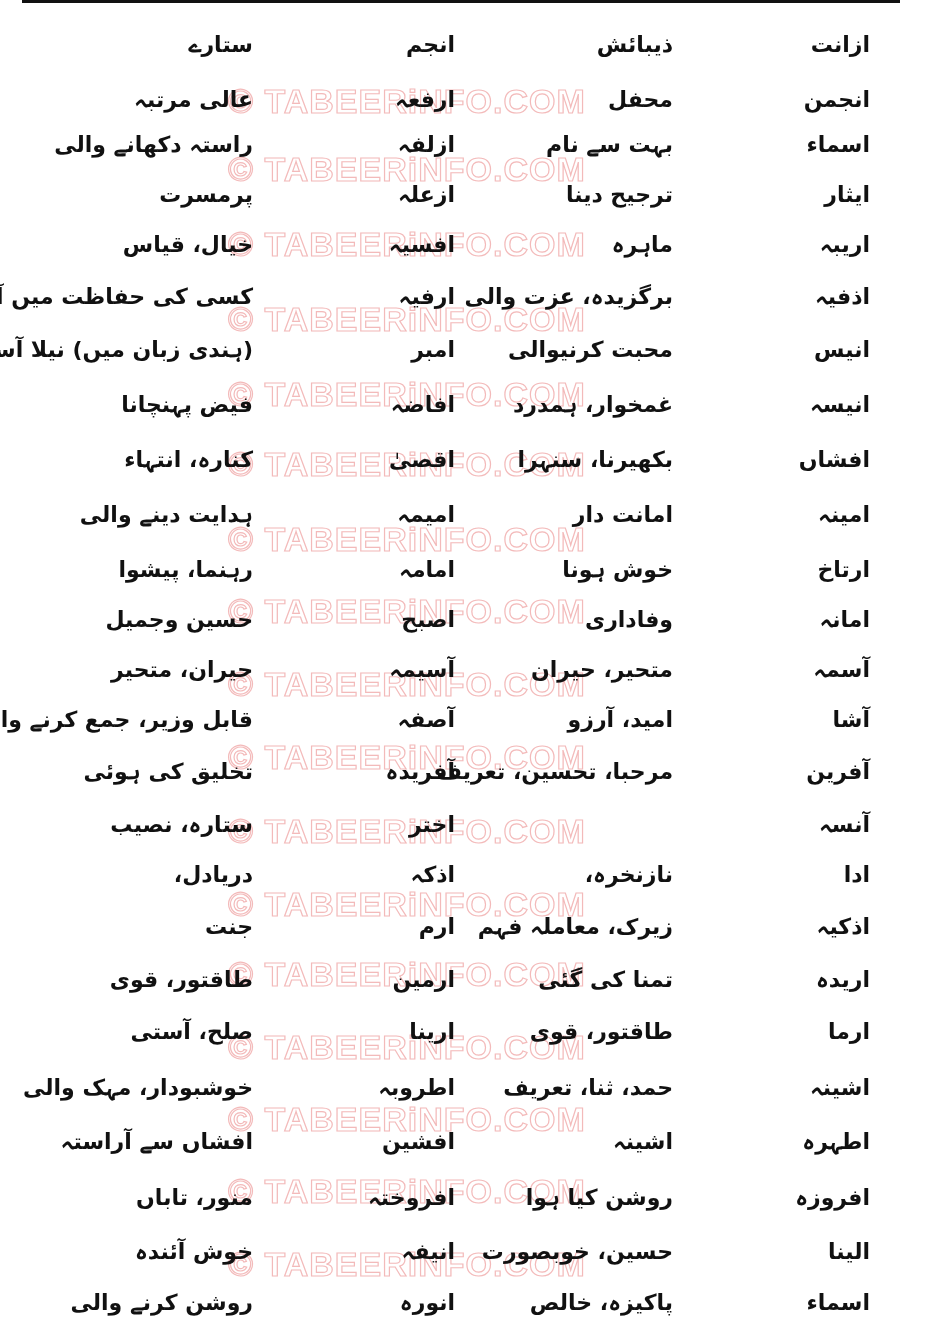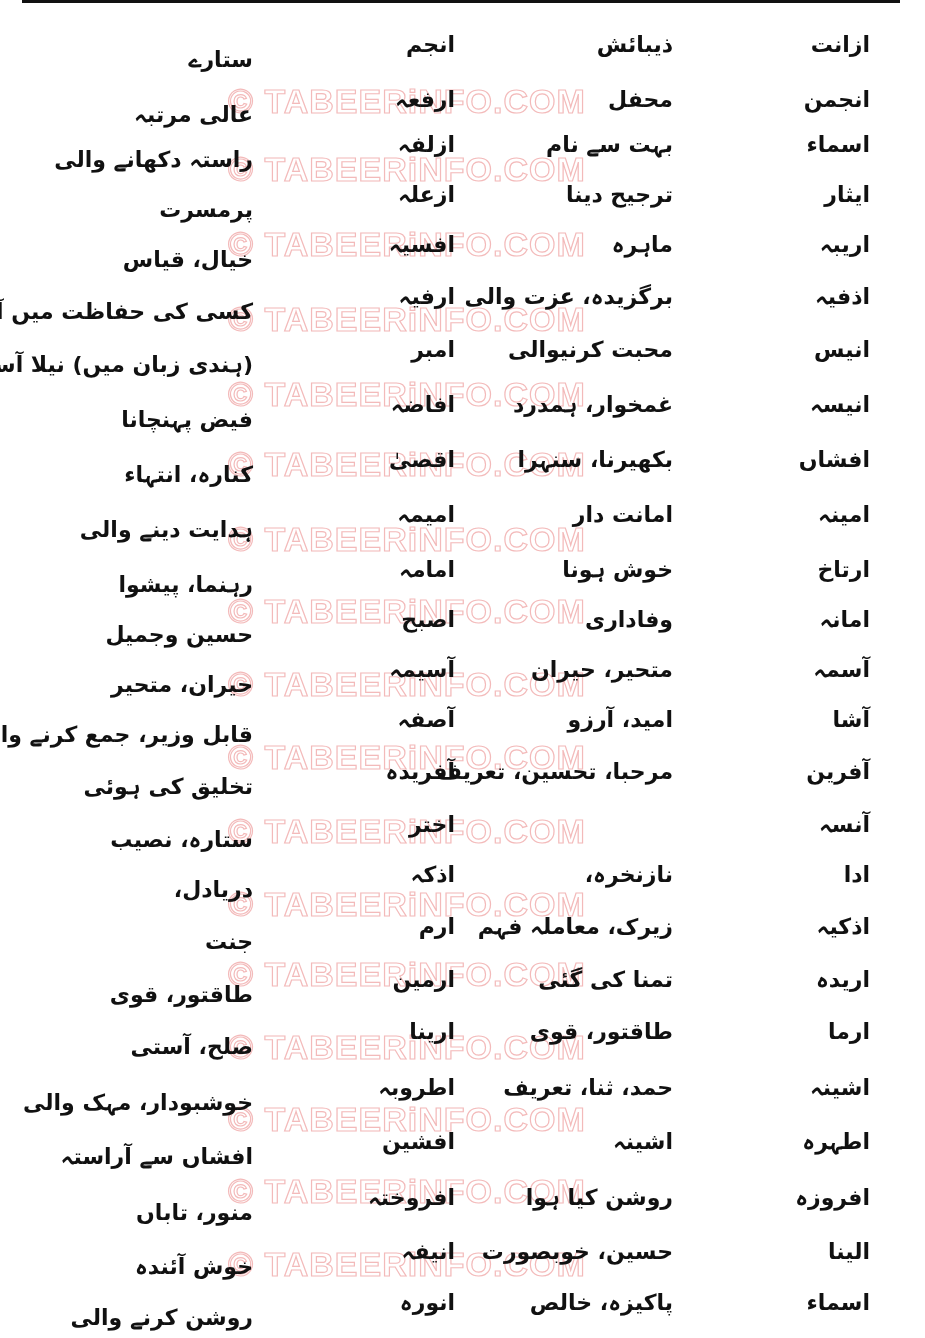--- a/index.html
+++ b/index.html
@@ -14,21 +14,21 @@
     .row {
       position: absolute; left: 0; width: 925px; height: 52px; direction: rtl;
     }
     .cell {
       position: absolute; top: 0; white-space: nowrap; font-size: 22px; line-height: 40px;
       font-weight: bold; direction: rtl;
     }
     .c1 { right: 55px; text-align: center; }   
     .c2 { right: 252px; text-align: center; }  
     .c3 { right: 470px; text-align: center; }  
-    .c4 { right: 672px; text-align: right; margin-top: 15px; }  
+    .c4 { right: 672px; text-align: right; }  
     .watermark {
       position: absolute; left: 228px; font-family: "Liberation Sans", sans-serif;
       font-size: 34px; font-weight: bold; letter-spacing: 1px;
       color: transparent; -webkit-text-stroke: 1.2px #f2b3b3; opacity: 0.9;
       pointer-events: none; direction: ltr; white-space: nowrap;
     }
   </style>
 </head>
 <body>
 

